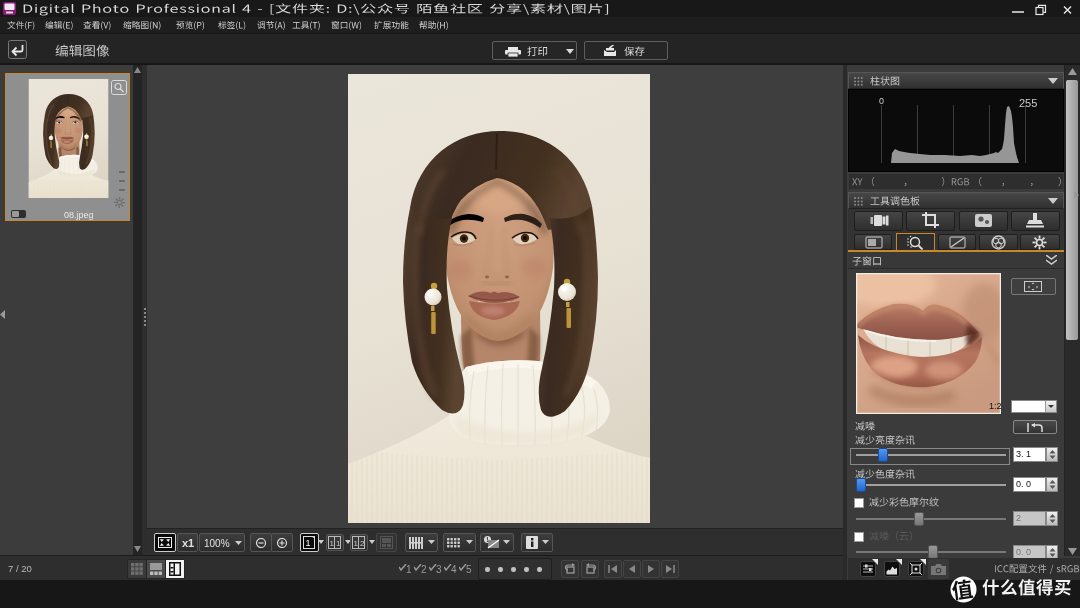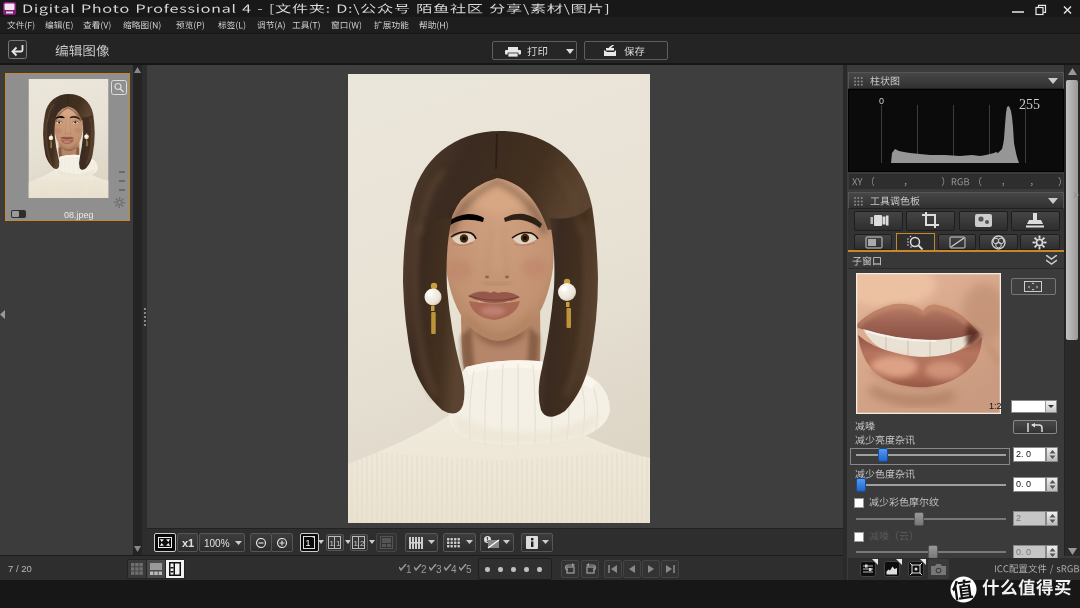--- a/index.html
+++ b/index.html
@@ -333,21 +333,21 @@
       <circle cx="8.8" cy="8.8" r="1" fill="#8a8a8a"></circle>
     </svg>
 <svg style="position:absolute;left:870px;top:75px;overflow:visible" width="32" height="14">
       <path transform="translate(0,9.7)" d="M0.5 -6.5H4.0V-5.8H0.5ZM2.0 -8.4H2.7V0.8H2.0ZM2.0 -6.0 2.4 -5.9Q2.3 -5.2 2.1 -4.6Q2.0 -4.0 1.7 -3.3Q1.5 -2.7 1.3 -2.2Q1.0 -1.6 0.7 -1.2Q0.7 -1.4 0.6 -1.5Q0.6 -1.6 0.5 -1.8Q0.4 -1.9 0.3 -2.0Q0.6 -2.3 0.8 -2.8Q1.1 -3.2 1.3 -3.8Q1.5 -4.3 1.7 -4.9Q1.9 -5.5 2.0 -6.0ZM2.6 -5.3Q2.7 -5.2 2.9 -4.9Q3.1 -4.7 3.4 -4.3Q3.6 -4.0 3.8 -3.7Q4.0 -3.4 4.0 -3.3L3.6 -2.8Q3.5 -3.0 3.3 -3.3Q3.1 -3.6 2.9 -3.9Q2.7 -4.3 2.5 -4.6Q2.4 -4.9 2.2 -5.0ZM4.2 -6.5H9.4V-5.8H4.2ZM3.8 -0.2H9.6V0.5H3.8ZM4.4 -3.5H9.2V-2.8H4.4ZM6.4 -6.1H7.2V0.0H6.4ZM6.0 -8.2 6.7 -8.4Q6.9 -8.0 7.2 -7.6Q7.4 -7.1 7.5 -6.8L6.8 -6.5Q6.7 -6.9 6.5 -7.3Q6.2 -7.8 6.0 -8.2Z M13.6 -5.5H19.5V-4.7H13.6ZM16.7 -5.1Q16.9 -3.9 17.3 -2.9Q17.7 -1.9 18.3 -1.1Q18.9 -0.3 19.7 0.2Q19.6 0.2 19.5 0.3Q19.4 0.5 19.3 0.6Q19.2 0.7 19.2 0.8Q18.3 0.2 17.7 -0.6Q17.1 -1.5 16.7 -2.6Q16.3 -3.7 16.0 -5.0ZM17.4 -7.7 18.0 -8.1Q18.2 -7.8 18.4 -7.5Q18.7 -7.2 18.9 -6.9Q19.1 -6.6 19.2 -6.3L18.6 -6.0Q18.5 -6.2 18.3 -6.5Q18.1 -6.8 17.9 -7.1Q17.6 -7.5 17.4 -7.7ZM15.9 -8.4H16.6V-6.0Q16.6 -5.2 16.5 -4.4Q16.4 -3.5 16.2 -2.6Q15.9 -1.7 15.3 -0.8Q14.8 0.0 13.9 0.8Q13.8 0.7 13.6 0.5Q13.4 0.4 13.3 0.3Q14.2 -0.4 14.7 -1.2Q15.2 -2.0 15.5 -2.9Q15.7 -3.7 15.8 -4.5Q15.9 -5.3 15.9 -6.0ZM12.5 -8.4H13.2V0.8H12.5ZM10.5 -6.7 11.1 -7.1Q11.3 -6.8 11.6 -6.5Q11.8 -6.2 12.0 -5.8Q12.2 -5.5 12.4 -5.3L11.8 -4.9Q11.6 -5.1 11.4 -5.4Q11.2 -5.8 11.0 -6.1Q10.7 -6.5 10.5 -6.7ZM10.3 -1.9Q10.8 -2.3 11.4 -2.8Q12.0 -3.4 12.6 -3.9L12.9 -3.3Q12.4 -2.8 11.8 -2.3Q11.2 -1.7 10.8 -1.3Z M20.8 -8.0H29.2V0.8H28.4V-7.3H21.6V0.8H20.8ZM21.3 -0.3H28.9V0.4H21.3ZM23.8 -2.8 24.1 -3.2Q24.5 -3.2 24.9 -3.0Q25.4 -2.9 25.8 -2.8Q26.2 -2.6 26.4 -2.5L26.1 -2.0Q25.9 -2.1 25.4 -2.3Q25.0 -2.4 24.6 -2.6Q24.1 -2.7 23.8 -2.8ZM24.1 -7.1 24.8 -6.9Q24.5 -6.4 24.1 -6.0Q23.7 -5.5 23.3 -5.2Q22.9 -4.8 22.4 -4.5Q22.4 -4.6 22.3 -4.7Q22.2 -4.8 22.1 -4.8Q22.0 -4.9 21.9 -5.0Q22.6 -5.4 23.2 -5.9Q23.8 -6.5 24.1 -7.1ZM26.8 -6.3H26.9L27.1 -6.3L27.5 -6.1Q27.1 -5.4 26.5 -4.9Q25.9 -4.4 25.2 -4.0Q24.4 -3.6 23.6 -3.3Q22.9 -3.0 22.1 -2.9Q22.1 -2.9 22.0 -3.1Q21.9 -3.2 21.9 -3.3Q21.8 -3.4 21.7 -3.5Q22.5 -3.6 23.2 -3.9Q24.0 -4.1 24.7 -4.5Q25.4 -4.8 25.9 -5.2Q26.5 -5.7 26.8 -6.2ZM23.7 -5.7Q24.1 -5.2 24.9 -4.8Q25.6 -4.3 26.5 -4.0Q27.3 -3.7 28.2 -3.5Q28.1 -3.4 28.0 -3.3Q27.9 -3.1 27.8 -3.0Q26.9 -3.2 26.0 -3.5Q25.1 -3.9 24.4 -4.4Q23.6 -4.9 23.1 -5.5ZM23.9 -6.3H27.0V-5.7H23.5ZM22.8 -1.5 23.1 -2.0Q23.6 -2.0 24.2 -1.9Q24.7 -1.8 25.3 -1.7Q25.8 -1.6 26.3 -1.4Q26.8 -1.3 27.1 -1.2L26.8 -0.6Q26.3 -0.8 25.6 -1.0Q25.0 -1.1 24.2 -1.3Q23.4 -1.4 22.8 -1.5Z" fill="#d0d0d0"></path>
     </svg>
 <svg class="abs" style="left:1048px;top:78px;" width="10" height="6" viewBox="0 0 10 6">
       <path d="M0 0h10l-5 6z" fill="#ccc"></path>
     </svg>
 <div class="abs" style="left:848px;top:89px;width:216px;height:83px;background:#0b0b0b;border:1px solid #000"></div>
 <div class="abs" style="left:879px;top:97px;font-size:9px;color:#cccccc;white-space:nowrap;line-height:1.1;">0</div>
-<div class="abs" style="left:1019px;top:97px;font-size:14px;color:#cccccc;white-space:nowrap;line-height:1.1;font-family:Liberation Serif, serif;">255</div>
+<div class="abs" style="left:1019px;top:97px;font-size:11px;color:#cccccc;white-space:nowrap;line-height:1.1;">255</div>
 <svg class="abs" style="left:881px;top:105px;" width="146" height="58" viewBox="0 0 146 58">
       <path d="M0.5 0V58" stroke="#3c3c3c"></path>
       <path d="M36.5 0V58" stroke="#3c3c3c"></path>
       <path d="M72.5 0V58" stroke="#3c3c3c"></path>
       <path d="M108.5 0V58" stroke="#3c3c3c"></path>
       <path d="M144.5 0V58" stroke="#3c3c3c"></path>
     </svg>
 <svg class="abs" style="left:890px;top:105px;" width="130" height="58" viewBox="0 0 130 58">
       <path d="M1,58 L2,48 L5,44 L9,46 L14,47 L20,48 L30,49 L40,50 L55,50 L70,51 L82,50 L90,51 L96,50 L100,49 L104,48 L106,47 L108,48 L110,46 L112,44 L113,40 L114,34 L115,20 L116,8 L117,2 L119,1 L121,6 L122,12 L123,22 L124,38 L126,48 L127,52 L128,55 L129,58 Z" fill="#969696"></path>
     </svg>
@@ -524,21 +524,21 @@
       <path d="M15 9V5a3 3 0 0 0-3-3H5" fill="none" stroke="#ddd" stroke-width="1.5"></path>
       <path d="M8 0L4 2l4 2.5z" fill="#ddd"></path>
     </svg>
 <svg style="position:absolute;left:855px;top:434px;overflow:visible" width="62" height="14">
       <path transform="translate(0,9.7)" d="M7.6 -8.0 8.1 -8.4Q8.4 -8.1 8.8 -7.8Q9.2 -7.5 9.3 -7.3L8.9 -6.9Q8.7 -7.1 8.3 -7.4Q8.0 -7.8 7.6 -8.0ZM4.5 -3.9H6.5V-1.1H4.5V-1.8H5.9V-3.3H4.5ZM8.7 -5.3 9.3 -5.1Q8.9 -3.1 8.0 -1.7Q7.1 -0.2 5.7 0.8Q5.6 0.7 5.5 0.6Q5.5 0.5 5.4 0.4Q5.3 0.3 5.2 0.3Q6.5 -0.6 7.4 -2.0Q8.3 -3.4 8.7 -5.3ZM3.0 -6.8H3.6V-4.1Q3.6 -3.5 3.6 -2.9Q3.5 -2.3 3.4 -1.6Q3.3 -0.9 3.1 -0.3Q2.9 0.3 2.5 0.8Q2.5 0.8 2.4 0.7Q2.3 0.6 2.2 0.6Q2.0 0.5 2.0 0.4Q2.4 -0.2 2.6 -1.0Q2.8 -1.8 2.9 -2.6Q3.0 -3.4 3.0 -4.1ZM3.4 -6.8H9.5V-6.1H3.4ZM4.0 -5.3H6.5V-4.7H4.0ZM4.1 -3.9H4.7V-0.6H4.1ZM6.7 -8.3H7.3Q7.4 -7.0 7.4 -5.8Q7.5 -4.6 7.6 -3.5Q7.8 -2.5 7.9 -1.7Q8.1 -0.9 8.3 -0.5Q8.5 -0.0 8.8 -0.0Q8.9 -0.0 9.0 -0.4Q9.1 -0.8 9.2 -1.6Q9.2 -1.5 9.3 -1.5Q9.4 -1.4 9.5 -1.3Q9.7 -1.3 9.7 -1.2Q9.6 -0.4 9.5 0.0Q9.3 0.5 9.1 0.6Q9.0 0.8 8.8 0.8Q8.3 0.8 8.0 0.3Q7.7 -0.1 7.4 -1.0Q7.2 -1.8 7.0 -3.0Q6.9 -4.1 6.8 -5.5Q6.7 -6.8 6.7 -8.3ZM0.5 -7.7 1.1 -7.9Q1.3 -7.6 1.6 -7.2Q1.8 -6.8 2.0 -6.4Q2.2 -6.0 2.4 -5.7L1.7 -5.4Q1.6 -5.7 1.4 -6.1Q1.2 -6.5 1.0 -6.9Q0.7 -7.3 0.5 -7.7ZM0.4 -0.0Q0.6 -0.4 0.8 -1.0Q1.1 -1.6 1.3 -2.2Q1.6 -2.9 1.8 -3.5L2.4 -3.1Q2.2 -2.6 1.9 -2.0Q1.7 -1.4 1.5 -0.8Q1.2 -0.2 1.0 0.3Z M12.3 -6.8 13.0 -6.6Q12.8 -6.0 12.4 -5.4Q12.2 -4.8 11.8 -4.3Q11.5 -3.7 11.2 -3.3Q11.1 -3.4 11.0 -3.4Q10.9 -3.5 10.8 -3.6Q10.6 -3.6 10.5 -3.7Q10.9 -4.1 11.2 -4.6Q11.5 -5.1 11.8 -5.7Q12.1 -6.3 12.3 -6.8ZM17.0 -6.5 17.6 -6.8Q18.0 -6.4 18.3 -5.8Q18.7 -5.2 19.0 -4.7Q19.3 -4.2 19.5 -3.8L18.9 -3.4Q18.7 -3.8 18.4 -4.3Q18.1 -4.9 17.7 -5.5Q17.4 -6.0 17.0 -6.5ZM17.6 -3.2 18.3 -2.9Q17.6 -1.8 16.5 -1.1Q15.4 -0.3 13.9 0.1Q12.5 0.6 10.7 0.8Q10.6 0.6 10.5 0.4Q10.4 0.2 10.3 0.1Q12.1 -0.1 13.5 -0.5Q14.9 -0.9 15.9 -1.6Q17.0 -2.2 17.6 -3.2ZM14.5 -8.4H15.2V-2.2H14.5Z M26.1 -2.4H26.9V-0.3Q26.9 -0.1 27.0 -0.1Q27.1 -0.0 27.3 -0.0Q27.4 -0.0 27.5 -0.0Q27.6 -0.0 27.8 -0.0Q28.0 -0.0 28.1 -0.0Q28.3 -0.0 28.3 -0.0Q28.5 -0.0 28.5 -0.1Q28.6 -0.2 28.6 -0.4Q28.7 -0.6 28.7 -1.1Q28.8 -1.1 28.9 -1.0Q29.0 -0.9 29.1 -0.9Q29.3 -0.8 29.4 -0.8Q29.3 -0.2 29.2 0.1Q29.1 0.4 28.9 0.5Q28.8 0.6 28.4 0.6Q28.4 0.6 28.2 0.6Q28.0 0.6 27.8 0.6Q27.6 0.6 27.4 0.6Q27.3 0.6 27.2 0.6Q26.8 0.6 26.6 0.6Q26.3 0.5 26.2 0.3Q26.1 0.1 26.1 -0.3ZM23.0 -2.4H23.8Q23.8 -1.7 23.6 -1.2Q23.5 -0.6 23.2 -0.3Q22.9 0.1 22.4 0.4Q21.8 0.6 21.0 0.8Q21.0 0.7 20.9 0.6Q20.8 0.5 20.7 0.4Q20.7 0.2 20.6 0.2Q21.4 0.1 21.8 -0.1Q22.3 -0.3 22.6 -0.6Q22.8 -0.9 22.9 -1.4Q23.0 -1.8 23.0 -2.4ZM20.6 -7.5H29.4V-6.8H20.6ZM20.8 -3.7H29.2V-2.0H28.5V-3.1H21.5V-2.0H20.8ZM22.8 -5.7V-4.9H27.3V-5.7ZM22.0 -6.2H28.1V-4.3H22.0ZM24.4 -8.3 25.1 -8.5Q25.3 -8.2 25.4 -7.9Q25.6 -7.6 25.6 -7.4L24.9 -7.2Q24.8 -7.5 24.7 -7.8Q24.5 -8.1 24.4 -8.3ZM23.3 -2.4H26.6V-1.8H23.3Z M32.2 -5.6H39.4V-5.0H32.2ZM32.4 -2.6H38.1V-2.0H32.4ZM33.9 -6.4H34.6V-3.9H37.0V-6.4H37.8V-3.3H33.9ZM37.9 -2.6H38.1L38.2 -2.7L38.7 -2.4Q38.3 -1.7 37.6 -1.1Q36.9 -0.6 36.0 -0.2Q35.2 0.2 34.2 0.4Q33.2 0.6 32.2 0.7Q32.2 0.6 32.1 0.4Q32.0 0.2 31.9 0.1Q32.9 0.0 33.8 -0.2Q34.7 -0.4 35.5 -0.7Q36.3 -1.0 37.0 -1.5Q37.6 -1.9 37.9 -2.5ZM34.0 -2.1Q34.5 -1.5 35.3 -1.0Q36.2 -0.5 37.3 -0.2Q38.4 0.0 39.6 0.1Q39.5 0.2 39.5 0.3Q39.4 0.5 39.3 0.6Q39.2 0.7 39.2 0.8Q37.9 0.7 36.8 0.3Q35.7 -0.0 34.8 -0.6Q33.9 -1.1 33.4 -1.9ZM31.6 -7.4H39.5V-6.7H31.6ZM31.3 -7.4H32.0V-4.7Q32.0 -4.1 32.0 -3.4Q31.9 -2.7 31.8 -1.9Q31.7 -1.2 31.5 -0.5Q31.4 0.2 31.0 0.8Q31.0 0.7 30.8 0.7Q30.7 0.6 30.6 0.5Q30.5 0.5 30.4 0.5Q30.7 -0.1 30.9 -0.8Q31.0 -1.4 31.1 -2.1Q31.2 -2.8 31.2 -3.5Q31.3 -4.1 31.3 -4.7ZM34.7 -8.3 35.5 -8.4Q35.7 -8.2 35.8 -7.8Q36.0 -7.4 36.1 -7.2L35.3 -7.0Q35.2 -7.2 35.1 -7.6Q34.9 -8.0 34.7 -8.3Z M41.0 -7.2H46.9V-6.5H41.0ZM46.5 -7.2H47.2V-5.1Q47.2 -4.9 47.3 -4.9Q47.3 -4.8 47.5 -4.8Q47.6 -4.8 47.7 -4.8Q47.9 -4.8 48.0 -4.8Q48.2 -4.8 48.3 -4.8Q48.4 -4.8 48.5 -4.8Q48.6 -4.8 48.7 -4.9Q48.8 -5.0 48.8 -5.2Q48.8 -5.5 48.9 -6.0Q48.9 -5.9 49.0 -5.8Q49.2 -5.8 49.3 -5.7Q49.4 -5.7 49.5 -5.7Q49.5 -5.0 49.4 -4.7Q49.3 -4.4 49.1 -4.2Q48.9 -4.1 48.6 -4.1Q48.5 -4.1 48.4 -4.1Q48.2 -4.1 48.0 -4.1Q47.8 -4.1 47.7 -4.1Q47.5 -4.1 47.5 -4.1Q47.1 -4.1 46.9 -4.2Q46.6 -4.3 46.6 -4.5Q46.5 -4.7 46.5 -5.1ZM43.9 -8.4H44.6Q44.5 -7.6 44.3 -6.9Q44.1 -6.2 43.7 -5.6Q43.4 -5.0 42.7 -4.5Q42.0 -4.1 40.9 -3.8Q40.8 -3.9 40.7 -4.1Q40.6 -4.3 40.5 -4.4Q41.5 -4.7 42.1 -5.1Q42.8 -5.4 43.1 -5.9Q43.5 -6.5 43.6 -7.1Q43.8 -7.7 43.9 -8.4ZM42.6 -2.1 43.4 -1.9Q43.1 -1.5 42.8 -1.1Q42.4 -0.7 42.0 -0.3Q41.6 0.0 41.2 0.3Q41.2 0.2 41.1 0.1Q41.0 -0.0 40.8 -0.1Q40.7 -0.2 40.6 -0.3Q41.2 -0.6 41.8 -1.1Q42.3 -1.6 42.6 -2.1ZM46.4 -1.8 47.0 -2.1Q47.3 -1.9 47.7 -1.5Q48.1 -1.2 48.4 -0.8Q48.8 -0.5 49.0 -0.2L48.3 0.2Q48.1 -0.1 47.8 -0.5Q47.5 -0.8 47.1 -1.1Q46.7 -1.5 46.4 -1.8ZM44.6 -4.3H45.4V-0.1Q45.4 0.2 45.3 0.4Q45.2 0.6 44.9 0.7Q44.7 0.8 44.3 0.8Q43.9 0.8 43.3 0.8Q43.3 0.6 43.2 0.4Q43.1 0.2 43.1 0.1Q43.4 0.1 43.6 0.1Q43.9 0.1 44.1 0.1Q44.3 0.1 44.4 0.1Q44.5 0.1 44.5 0.0Q44.6 -0.0 44.6 -0.1ZM40.7 -3.4H49.3V-2.7H40.7Z M51.1 -7.8 51.7 -8.2Q51.9 -8.0 52.2 -7.7Q52.4 -7.4 52.7 -7.2Q52.9 -6.9 53.0 -6.7L52.5 -6.2Q52.4 -6.4 52.1 -6.7Q51.9 -7.0 51.6 -7.2Q51.4 -7.5 51.1 -7.8ZM51.7 0.4 51.6 -0.3 51.8 -0.6 53.6 -2.0Q53.6 -1.9 53.7 -1.7Q53.8 -1.5 53.9 -1.4Q53.2 -0.9 52.8 -0.6Q52.4 -0.2 52.2 -0.1Q52.0 0.1 51.9 0.2Q51.8 0.3 51.7 0.4ZM50.4 -5.3H52.3V-4.5H50.4ZM51.7 0.4Q51.7 0.3 51.6 0.2Q51.6 0.1 51.5 -0.1Q51.4 -0.2 51.4 -0.2Q51.5 -0.3 51.7 -0.6Q51.8 -0.8 51.8 -1.1V-5.3H52.6V-0.5Q52.6 -0.5 52.5 -0.4Q52.4 -0.3 52.3 -0.2Q52.1 -0.1 52.0 -0.0Q51.9 0.1 51.8 0.2Q51.7 0.3 51.7 0.4ZM53.5 -4.3H57.3V-3.6H53.5ZM57.7 -7.9H58.4Q58.4 -6.8 58.4 -5.8Q58.4 -4.8 58.4 -4.0Q58.4 -3.1 58.5 -2.4Q58.5 -1.7 58.6 -1.2Q58.6 -0.7 58.8 -0.4Q58.9 -0.1 59.0 -0.0Q59.1 0.0 59.1 -0.2Q59.1 -0.4 59.2 -0.8Q59.2 -1.2 59.2 -1.6Q59.3 -1.5 59.4 -1.4Q59.5 -1.3 59.5 -1.2Q59.6 -1.1 59.7 -1.0Q59.6 -0.2 59.5 0.2Q59.4 0.6 59.2 0.7Q59.0 0.8 58.7 0.8Q58.4 0.7 58.2 0.2Q58.0 -0.3 57.9 -1.1Q57.8 -1.9 57.7 -2.9Q57.7 -4.0 57.7 -5.2Q57.7 -6.5 57.7 -7.9ZM53.6 -7.9H58.0V-7.1H53.6ZM55.0 -7.2H55.7V0.7H55.0Z" fill="#cccccc"></path>
     </svg>
 <div class="abs" style="left:850px;top:448px;width:160px;height:17px;border:1px solid #888"></div>
 <div class="abs" style="left:856px;top:454px;width:150px;height:2px;background:#a0a0a0"></div>
 <div class="abs" style="left:878px;top:448px;width:10px;height:14px;background:linear-gradient(#5599ee,#2266cc);border:1px solid #1a4d99;border-radius:2px"></div>
 <div class="abs" style="left:1013px;top:447px;width:33px;height:15px;background:#ffffff;border:1px solid #888"></div>
-<div class="abs" style="left:1016px;top:450px;font-size:9px;color:#111;white-space:nowrap;line-height:1.1;">2. 0</div>
+<div class="abs" style="left:1016px;top:450px;font-size:9px;color:#111;white-space:nowrap;line-height:1.1;">3. 1</div>
 <div class="abs" style="left:1046px;top:447px;width:12px;height:15px;background:linear-gradient(#f0f0f0,#bbb);border:1px solid #888"></div>
 <svg class="abs" style="left:1049px;top:450px;" width="7" height="9" viewBox="0 0 7 9">
       <path d="M3.5 0L6.5 3.5H0.5z" fill="#555"></path>
       <path d="M0.5 5.5H6.5L3.5 9z" fill="#555"></path>
     </svg>
 <svg style="position:absolute;left:855px;top:468px;overflow:visible" width="62" height="14">
       <path transform="translate(0,9.7)" d="M7.6 -8.0 8.1 -8.4Q8.4 -8.1 8.8 -7.8Q9.2 -7.5 9.3 -7.3L8.9 -6.9Q8.7 -7.1 8.3 -7.4Q8.0 -7.8 7.6 -8.0ZM4.5 -3.9H6.5V-1.1H4.5V-1.8H5.9V-3.3H4.5ZM8.7 -5.3 9.3 -5.1Q8.9 -3.1 8.0 -1.7Q7.1 -0.2 5.7 0.8Q5.6 0.7 5.5 0.6Q5.5 0.5 5.4 0.4Q5.3 0.3 5.2 0.3Q6.5 -0.6 7.4 -2.0Q8.3 -3.4 8.7 -5.3ZM3.0 -6.8H3.6V-4.1Q3.6 -3.5 3.6 -2.9Q3.5 -2.3 3.4 -1.6Q3.3 -0.9 3.1 -0.3Q2.9 0.3 2.5 0.8Q2.5 0.8 2.4 0.7Q2.3 0.6 2.2 0.6Q2.0 0.5 2.0 0.4Q2.4 -0.2 2.6 -1.0Q2.8 -1.8 2.9 -2.6Q3.0 -3.4 3.0 -4.1ZM3.4 -6.8H9.5V-6.1H3.4ZM4.0 -5.3H6.5V-4.7H4.0ZM4.1 -3.9H4.7V-0.6H4.1ZM6.7 -8.3H7.3Q7.4 -7.0 7.4 -5.8Q7.5 -4.6 7.6 -3.5Q7.8 -2.5 7.9 -1.7Q8.1 -0.9 8.3 -0.5Q8.5 -0.0 8.8 -0.0Q8.9 -0.0 9.0 -0.4Q9.1 -0.8 9.2 -1.6Q9.2 -1.5 9.3 -1.5Q9.4 -1.4 9.5 -1.3Q9.7 -1.3 9.7 -1.2Q9.6 -0.4 9.5 0.0Q9.3 0.5 9.1 0.6Q9.0 0.8 8.8 0.8Q8.3 0.8 8.0 0.3Q7.7 -0.1 7.4 -1.0Q7.2 -1.8 7.0 -3.0Q6.9 -4.1 6.8 -5.5Q6.7 -6.8 6.7 -8.3ZM0.5 -7.7 1.1 -7.9Q1.3 -7.6 1.6 -7.2Q1.8 -6.8 2.0 -6.4Q2.2 -6.0 2.4 -5.7L1.7 -5.4Q1.6 -5.7 1.4 -6.1Q1.2 -6.5 1.0 -6.9Q0.7 -7.3 0.5 -7.7ZM0.4 -0.0Q0.6 -0.4 0.8 -1.0Q1.1 -1.6 1.3 -2.2Q1.6 -2.9 1.8 -3.5L2.4 -3.1Q2.2 -2.6 1.9 -2.0Q1.7 -1.4 1.5 -0.8Q1.2 -0.2 1.0 0.3Z M12.3 -6.8 13.0 -6.6Q12.8 -6.0 12.4 -5.4Q12.2 -4.8 11.8 -4.3Q11.5 -3.7 11.2 -3.3Q11.1 -3.4 11.0 -3.4Q10.9 -3.5 10.8 -3.6Q10.6 -3.6 10.5 -3.7Q10.9 -4.1 11.2 -4.6Q11.5 -5.1 11.8 -5.7Q12.1 -6.3 12.3 -6.8ZM17.0 -6.5 17.6 -6.8Q18.0 -6.4 18.3 -5.8Q18.7 -5.2 19.0 -4.7Q19.3 -4.2 19.5 -3.8L18.9 -3.4Q18.7 -3.8 18.4 -4.3Q18.1 -4.9 17.7 -5.5Q17.4 -6.0 17.0 -6.5ZM17.6 -3.2 18.3 -2.9Q17.6 -1.8 16.5 -1.1Q15.4 -0.3 13.9 0.1Q12.5 0.6 10.7 0.8Q10.6 0.6 10.5 0.4Q10.4 0.2 10.3 0.1Q12.1 -0.1 13.5 -0.5Q14.9 -0.9 15.9 -1.6Q17.0 -2.2 17.6 -3.2ZM14.5 -8.4H15.2V-2.2H14.5Z M24.7 -5.4H25.5V-2.7H24.7ZM23.3 -7.5H26.5V-6.9H23.0ZM26.3 -7.5H26.5L26.6 -7.6L27.1 -7.2Q26.9 -6.8 26.6 -6.4Q26.2 -6.0 25.9 -5.7Q25.6 -5.3 25.2 -5.0Q25.2 -5.2 25.0 -5.3Q24.9 -5.4 24.8 -5.5Q25.1 -5.7 25.4 -6.1Q25.7 -6.4 25.9 -6.7Q26.1 -7.1 26.3 -7.4ZM21.7 -5.6H22.4V-0.8Q22.4 -0.5 22.5 -0.3Q22.6 -0.2 22.9 -0.1Q23.2 -0.1 23.7 -0.1Q23.9 -0.1 24.3 -0.1Q24.6 -0.1 25.1 -0.1Q25.6 -0.1 26.1 -0.1Q26.6 -0.1 27.0 -0.1Q27.4 -0.1 27.6 -0.1Q28.1 -0.1 28.4 -0.2Q28.6 -0.3 28.7 -0.7Q28.8 -1.0 28.9 -1.7Q29.1 -1.6 29.3 -1.5Q29.5 -1.4 29.6 -1.4Q29.6 -0.8 29.5 -0.4Q29.3 -0.0 29.1 0.2Q28.9 0.4 28.6 0.5Q28.2 0.6 27.6 0.6Q27.6 0.6 27.3 0.6Q27.0 0.6 26.6 0.6Q26.1 0.6 25.7 0.6Q25.3 0.6 24.9 0.6Q24.4 0.6 24.2 0.6Q23.9 0.6 23.8 0.6Q23.0 0.6 22.5 0.5Q22.1 0.4 21.9 0.1Q21.7 -0.2 21.7 -0.8ZM23.5 -8.4 24.2 -8.2Q23.8 -7.4 23.3 -6.7Q22.7 -6.0 22.1 -5.4Q21.5 -4.9 20.8 -4.4Q20.8 -4.5 20.7 -4.6Q20.6 -4.8 20.5 -4.9Q20.5 -5.0 20.4 -5.1Q21.0 -5.5 21.6 -6.0Q22.2 -6.5 22.7 -7.1Q23.2 -7.8 23.5 -8.4ZM22.2 -5.6H28.6V-2.0H27.9V-4.9H22.2ZM22.2 -3.2H28.2V-2.5H22.2Z M32.2 -5.6H39.4V-5.0H32.2ZM32.4 -2.6H38.1V-2.0H32.4ZM33.9 -6.4H34.6V-3.9H37.0V-6.4H37.8V-3.3H33.9ZM37.9 -2.6H38.1L38.2 -2.7L38.7 -2.4Q38.3 -1.7 37.6 -1.1Q36.9 -0.6 36.0 -0.2Q35.2 0.2 34.2 0.4Q33.2 0.6 32.2 0.7Q32.2 0.6 32.1 0.4Q32.0 0.2 31.9 0.1Q32.9 0.0 33.8 -0.2Q34.7 -0.4 35.5 -0.7Q36.3 -1.0 37.0 -1.5Q37.6 -1.9 37.9 -2.5ZM34.0 -2.1Q34.5 -1.5 35.3 -1.0Q36.2 -0.5 37.3 -0.2Q38.4 0.0 39.6 0.1Q39.5 0.2 39.5 0.3Q39.4 0.5 39.3 0.6Q39.2 0.7 39.2 0.8Q37.9 0.7 36.8 0.3Q35.7 -0.0 34.8 -0.6Q33.9 -1.1 33.4 -1.9ZM31.6 -7.4H39.5V-6.7H31.6ZM31.3 -7.4H32.0V-4.7Q32.0 -4.1 32.0 -3.4Q31.9 -2.7 31.8 -1.9Q31.7 -1.2 31.5 -0.5Q31.4 0.2 31.0 0.8Q31.0 0.7 30.8 0.7Q30.7 0.6 30.6 0.5Q30.5 0.5 30.4 0.5Q30.7 -0.1 30.9 -0.8Q31.0 -1.4 31.1 -2.1Q31.2 -2.8 31.2 -3.5Q31.3 -4.1 31.3 -4.7ZM34.7 -8.3 35.5 -8.4Q35.7 -8.2 35.8 -7.8Q36.0 -7.4 36.1 -7.2L35.3 -7.0Q35.2 -7.2 35.1 -7.6Q34.9 -8.0 34.7 -8.3Z M41.0 -7.2H46.9V-6.5H41.0ZM46.5 -7.2H47.2V-5.1Q47.2 -4.9 47.3 -4.9Q47.3 -4.8 47.5 -4.8Q47.6 -4.8 47.7 -4.8Q47.9 -4.8 48.0 -4.8Q48.2 -4.8 48.3 -4.8Q48.4 -4.8 48.5 -4.8Q48.6 -4.8 48.7 -4.9Q48.8 -5.0 48.8 -5.2Q48.8 -5.5 48.9 -6.0Q48.9 -5.9 49.0 -5.8Q49.2 -5.8 49.3 -5.7Q49.4 -5.7 49.5 -5.7Q49.5 -5.0 49.4 -4.7Q49.3 -4.4 49.1 -4.2Q48.9 -4.1 48.6 -4.1Q48.5 -4.1 48.4 -4.1Q48.2 -4.1 48.0 -4.1Q47.8 -4.1 47.7 -4.1Q47.5 -4.1 47.5 -4.1Q47.1 -4.1 46.9 -4.2Q46.6 -4.3 46.6 -4.5Q46.5 -4.7 46.5 -5.1ZM43.9 -8.4H44.6Q44.5 -7.6 44.3 -6.9Q44.1 -6.2 43.7 -5.6Q43.4 -5.0 42.7 -4.5Q42.0 -4.1 40.9 -3.8Q40.8 -3.9 40.7 -4.1Q40.6 -4.3 40.5 -4.4Q41.5 -4.7 42.1 -5.1Q42.8 -5.4 43.1 -5.9Q43.5 -6.5 43.6 -7.1Q43.8 -7.7 43.9 -8.4ZM42.6 -2.1 43.4 -1.9Q43.1 -1.5 42.8 -1.1Q42.4 -0.7 42.0 -0.3Q41.6 0.0 41.2 0.3Q41.2 0.2 41.1 0.1Q41.0 -0.0 40.8 -0.1Q40.7 -0.2 40.6 -0.3Q41.2 -0.6 41.8 -1.1Q42.3 -1.6 42.6 -2.1ZM46.4 -1.8 47.0 -2.1Q47.3 -1.9 47.7 -1.5Q48.1 -1.2 48.4 -0.8Q48.8 -0.5 49.0 -0.2L48.3 0.2Q48.1 -0.1 47.8 -0.5Q47.5 -0.8 47.1 -1.1Q46.7 -1.5 46.4 -1.8ZM44.6 -4.3H45.4V-0.1Q45.4 0.2 45.3 0.4Q45.2 0.6 44.9 0.7Q44.7 0.8 44.3 0.8Q43.9 0.8 43.3 0.8Q43.3 0.6 43.2 0.4Q43.1 0.2 43.1 0.1Q43.4 0.1 43.6 0.1Q43.9 0.1 44.1 0.1Q44.3 0.1 44.4 0.1Q44.5 0.1 44.5 0.0Q44.6 -0.0 44.6 -0.1ZM40.7 -3.4H49.3V-2.7H40.7Z M51.1 -7.8 51.7 -8.2Q51.9 -8.0 52.2 -7.7Q52.4 -7.4 52.7 -7.2Q52.9 -6.9 53.0 -6.7L52.5 -6.2Q52.4 -6.4 52.1 -6.7Q51.9 -7.0 51.6 -7.2Q51.4 -7.5 51.1 -7.8ZM51.7 0.4 51.6 -0.3 51.8 -0.6 53.6 -2.0Q53.6 -1.9 53.7 -1.7Q53.8 -1.5 53.9 -1.4Q53.2 -0.9 52.8 -0.6Q52.4 -0.2 52.2 -0.1Q52.0 0.1 51.9 0.2Q51.8 0.3 51.7 0.4ZM50.4 -5.3H52.3V-4.5H50.4ZM51.7 0.4Q51.7 0.3 51.6 0.2Q51.6 0.1 51.5 -0.1Q51.4 -0.2 51.4 -0.2Q51.5 -0.3 51.7 -0.6Q51.8 -0.8 51.8 -1.1V-5.3H52.6V-0.5Q52.6 -0.5 52.5 -0.4Q52.4 -0.3 52.3 -0.2Q52.1 -0.1 52.0 -0.0Q51.9 0.1 51.8 0.2Q51.7 0.3 51.7 0.4ZM53.5 -4.3H57.3V-3.6H53.5ZM57.7 -7.9H58.4Q58.4 -6.8 58.4 -5.8Q58.4 -4.8 58.4 -4.0Q58.4 -3.1 58.5 -2.4Q58.5 -1.7 58.6 -1.2Q58.6 -0.7 58.8 -0.4Q58.9 -0.1 59.0 -0.0Q59.1 0.0 59.1 -0.2Q59.1 -0.4 59.2 -0.8Q59.2 -1.2 59.2 -1.6Q59.3 -1.5 59.4 -1.4Q59.5 -1.3 59.5 -1.2Q59.6 -1.1 59.7 -1.0Q59.6 -0.2 59.5 0.2Q59.4 0.6 59.2 0.7Q59.0 0.8 58.7 0.8Q58.4 0.7 58.2 0.2Q58.0 -0.3 57.9 -1.1Q57.8 -1.9 57.7 -2.9Q57.7 -4.0 57.7 -5.2Q57.7 -6.5 57.7 -7.9ZM53.6 -7.9H58.0V-7.1H53.6ZM55.0 -7.2H55.7V0.7H55.0Z" fill="#cccccc"></path>
     </svg>
 <div class="abs" style="left:856px;top:484px;width:150px;height:2px;background:#a0a0a0"></div>
 <div class="abs" style="left:856px;top:478px;width:10px;height:14px;background:linear-gradient(#5599ee,#2266cc);border:1px solid #1a4d99;border-radius:2px"></div>

